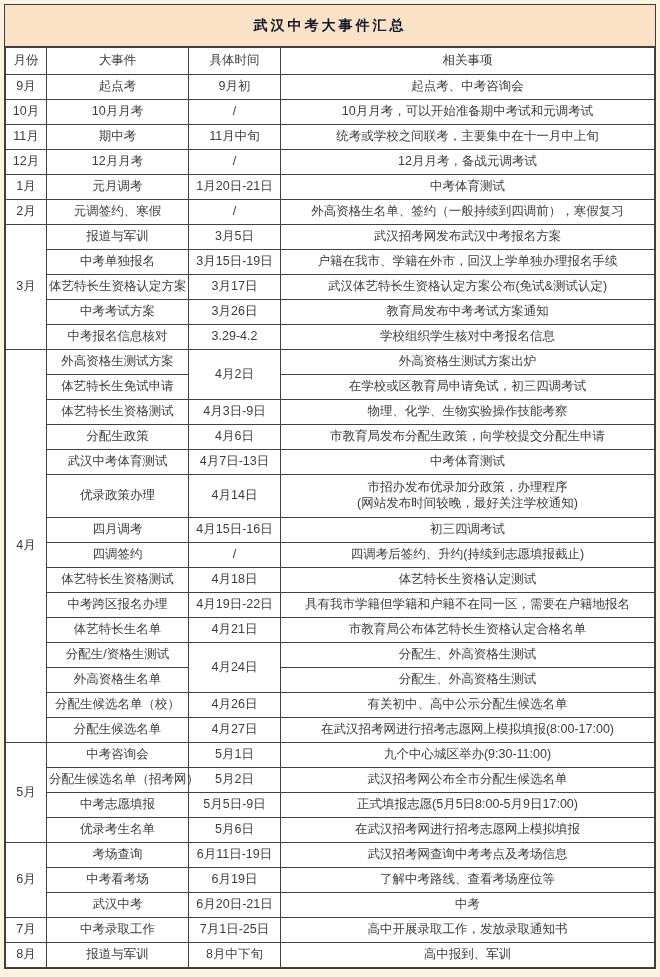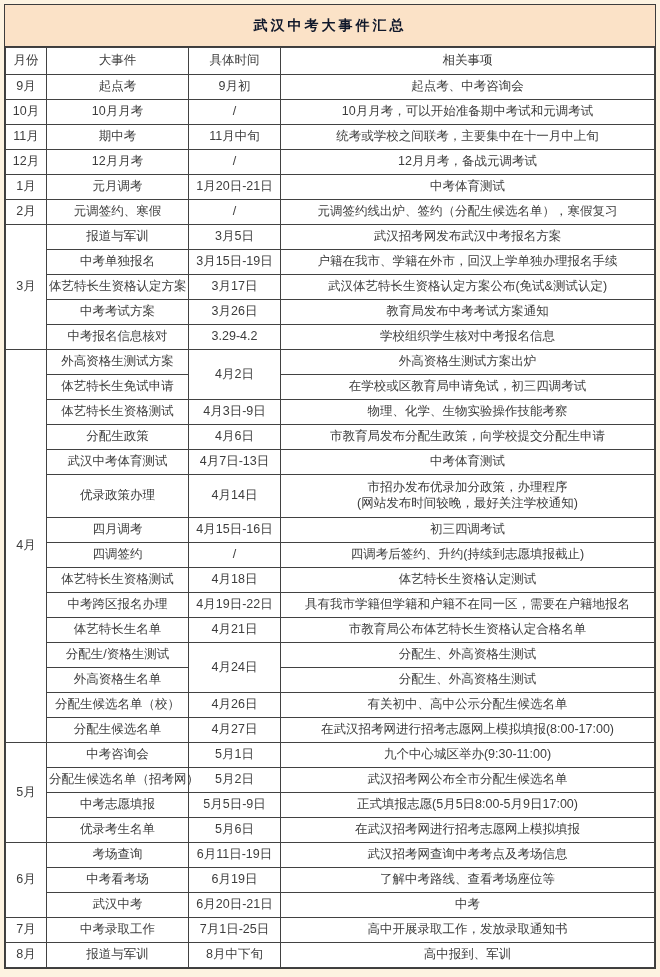--- a/index.html
+++ b/index.html
@@ -108,21 +108,21 @@
           <tr>
             <td class="month">1月</td>
             <td class="event">元月调考</td>
             <td class="time">1月20日-21日</td>
             <td class="detail">中考体育测试</td>
           </tr>
           <tr>
             <td class="month">2月</td>
             <td class="event">元调签约、寒假</td>
             <td class="time">/</td>
-            <td class="detail">元调签约线出炉、签约（分配生候选名单），寒假复习</td>
+            <td class="detail">外高资格生名单、签约（一般持续到四调前），寒假复习</td>
           </tr>
           <tr>
             <td class="month" rowspan="5">3月</td>
             <td class="event">报道与军训</td>
             <td class="time">3月5日</td>
             <td class="detail">武汉招考网发布武汉中考报名方案</td>
           </tr>
           <tr>
             <td class="event">中考单独报名</td>
             <td class="time">3月15日-19日</td>

